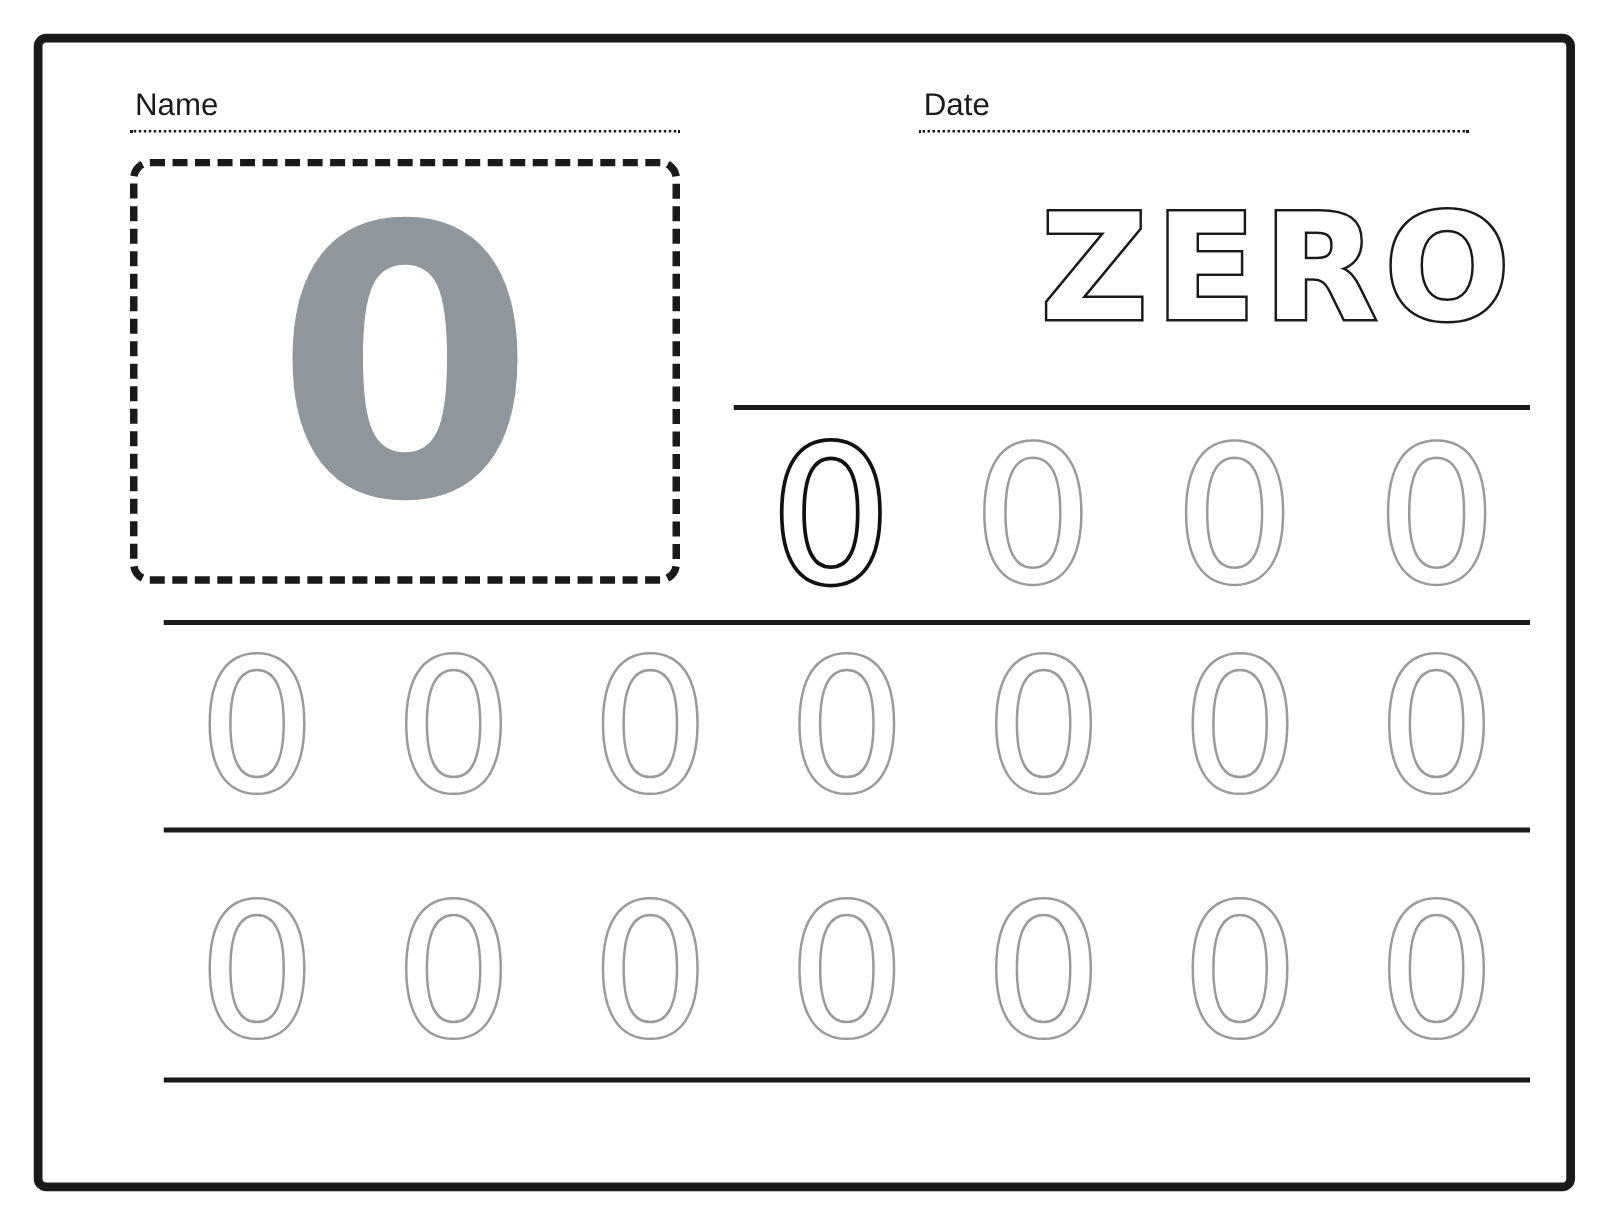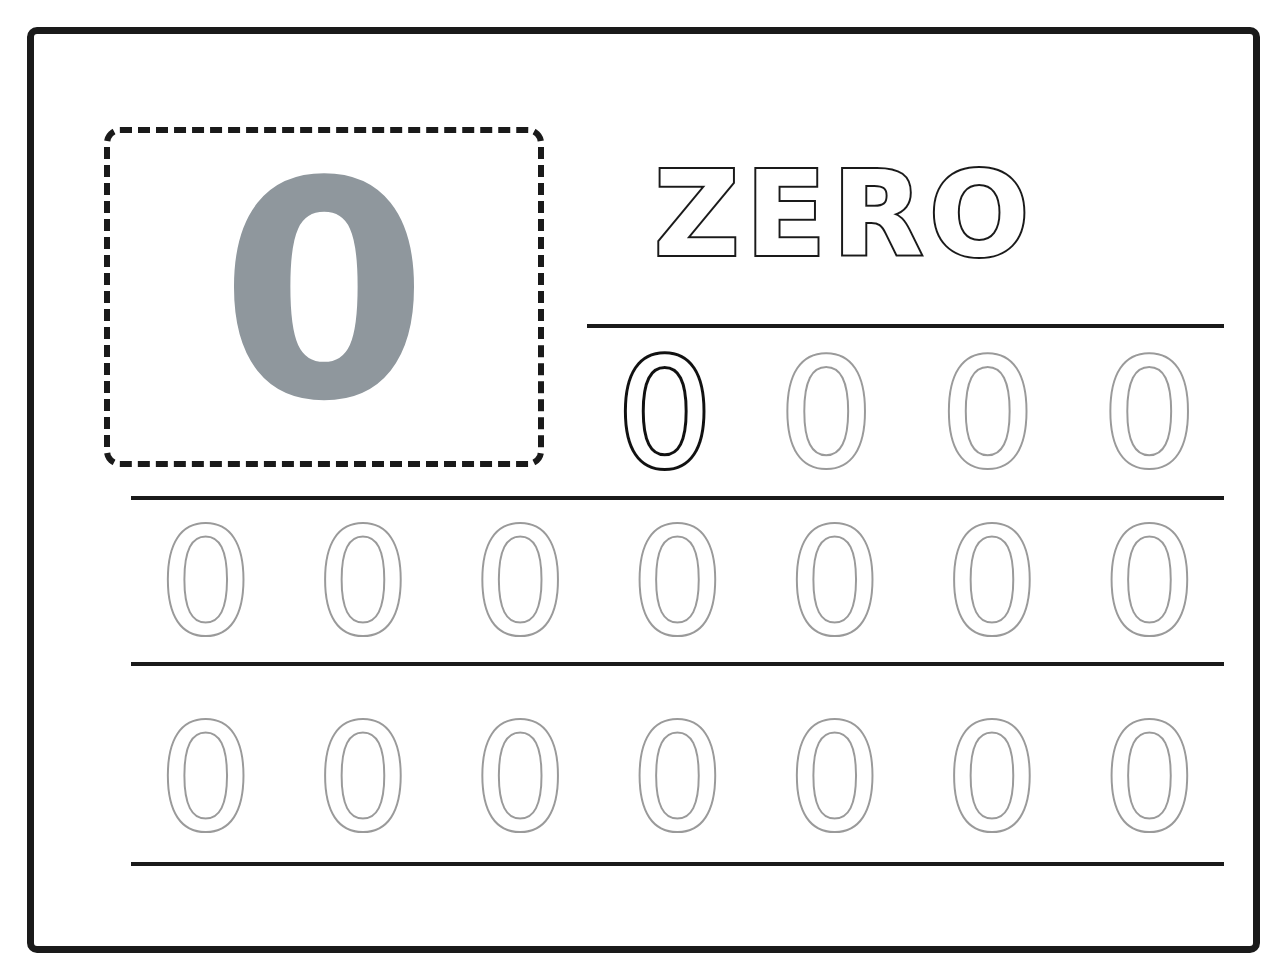--- a/index.html
+++ b/index.html
@@ -87,21 +87,21 @@
 
   
   .word-wrap {
     position: absolute;
     left: 620px;
     top: 110px;
     width: 560px;
     height: 140px;
     display: flex;
     align-items: center;
-    justify-content: flex-start;
+    justify-content: flex-end;
   }
   .word-outline {
     font-family: "DejaVu Sans", sans-serif;
     font-weight: bold;
     font-size: 118px;
     line-height: 130px;
     letter-spacing: 6px;
     color: #ffffff;
     -webkit-text-stroke: 4px #1a1a1a;
     paint-order: stroke fill;
@@ -146,20 +146,30 @@
     -webkit-text-stroke: 6px #111111;
   }
   .row1 .glyph { font-size: 150px; }
 </style>
 </head>
 <body>
 
 <div class="page">
   <div class="worksheet-frame">
 
+    <div class="header-row">
+      <div class="field field-name">
+        <div class="field-label">Name</div>
+        <div class="field-rule"></div>
+      </div>
+      <div class="field field-date">
+        <div class="field-label">Date</div>
+        <div class="field-rule"></div>
+      </div>
+    </div>
 
     <div class="trace-box">
       <div class="trace-box-glyph">0</div>
     </div>
 
     <div class="word-wrap">
       <div class="word-outline">ZERO</div>
     </div>
 
     <div class="rule-line rule-r1-top"></div>

